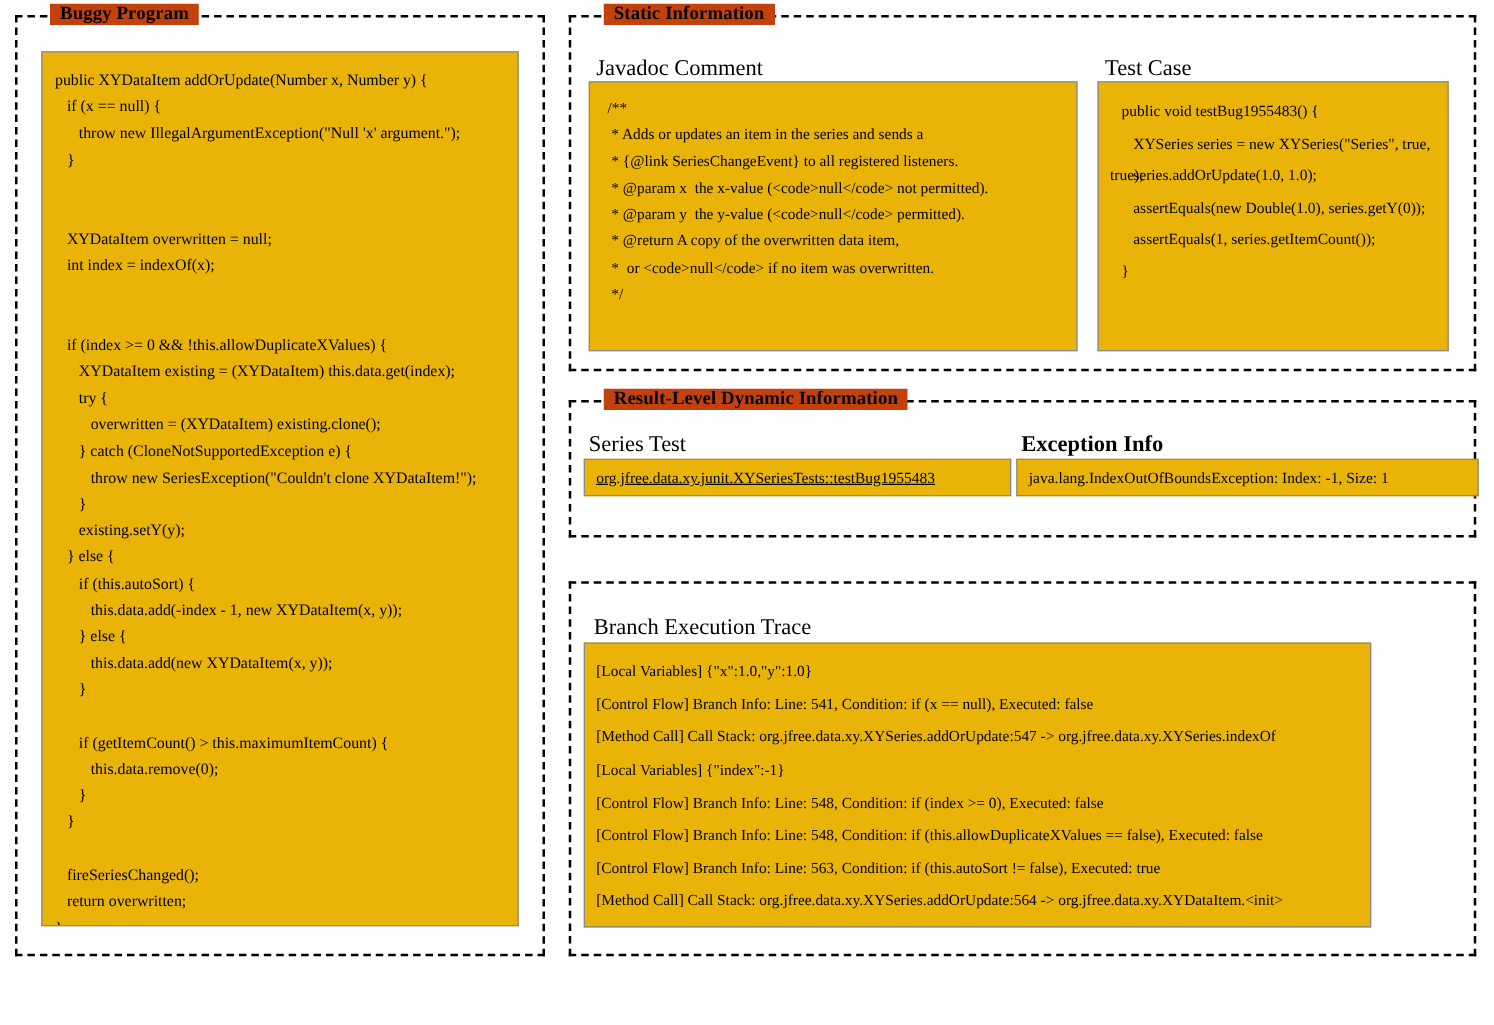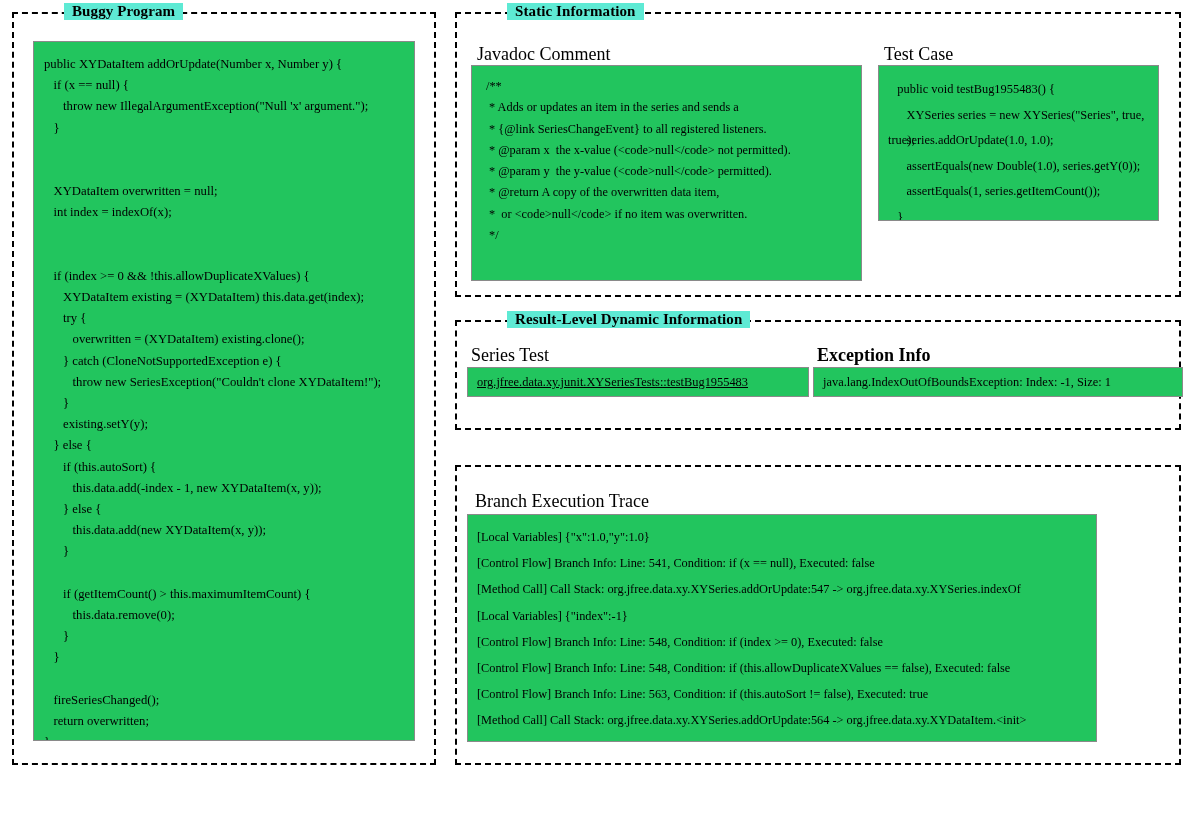--- a/index.html
+++ b/index.html
@@ -20,42 +20,41 @@
   .panel {
     position: absolute;
     border: 2px dashed #000000;
     box-sizing: border-box;
     background: transparent;
   }
   .panel-title {
     position: absolute;
     top: -11px;
     left: 26px;
-    background: #5eead4;
+    background: #c2410c;
     padding: 0 8px;
     font-weight: bold;
     font-size: 15px;
     font-family: "Liberation Serif", "DejaVu Serif", serif;
     white-space: nowrap;
     letter-spacing: 0.1px;
-    margin-left: 24px;
   }
 
   
   .section-label {
     position: absolute;
     font-size: 18px;
     white-space: nowrap;
   }
 
   
   .box {
     position: absolute;
     border: 1px solid #8a8a8a;
-    background: #22c55e;
+    background: #eab308;
     box-sizing: border-box;
     overflow: hidden;
   }
 
   
   .codeblock {
     font-family: "Liberation Serif", "DejaVu Serif", serif;
     font-size: 12.6px;
     line-height: 21.2px;
     white-space: pre;
@@ -120,21 +119,21 @@
   <div class="panel-title">Static Information</div>
 
   <div class="section-label" style="left:20px; top:30px;">Javadoc Comment</div>
 
   <div class="box" id="javadoc-box" style="left:14px; top:51px; width:391px; height:216px;">
     <div class="codeblock" id="javadoc-code"><span class="ln">/**</span><span class="ln"> * Adds or updates an item in the series and sends a</span><span class="ln"> * {@link SeriesChangeEvent} to all registered listeners.</span><span class="ln"> * @param x  the x-value (&lt;code&gt;null&lt;/code&gt; not permitted).</span><span class="ln"> * @param y  the y-value (&lt;code&gt;null&lt;/code&gt; permitted).</span><span class="ln"> * @return A copy of the overwritten data item,</span><span class="ln"> *  or &lt;code&gt;null&lt;/code&gt; if no item was overwritten.</span><span class="ln"> */</span></div>
   </div>
 
   <div class="section-label" style="left:427px; top:30px;text-align:center;">Test Case</div>
 
-  <div class="box" id="testcase-box" style="left:421px; top:51px; width:281px; height:156px;">
+  <div class="box" id="testcase-box" style="left:421px; top:51px; width:281px; height:216px;">
     <div class="codeblock" id="testcase-code"><span class="ln">   public void testBug1955483() {</span><span class="ln">      XYSeries series = new XYSeries("Series", true, true);</span><span class="ln">      series.addOrUpdate(1.0, 1.0);</span><span class="ln">      assertEquals(new Double(1.0), series.getY(0));</span><span class="ln">      assertEquals(1, series.getItemCount());</span><span class="ln">   }</span></div>
   </div>
 </div>
 
 <div class="panel" id="result-panel" style="left:455px; top:320px; width:726px; height:110px;">
   <div class="panel-title">Result-Level Dynamic Information</div>
 
   <div class="section-label" style="left:14px; top:23px;">Series Test</div>
 
   <div class="box" id="failing-test-box" style="left:10px; top:45px; width:342px; height:30px;text-decoration:underline;">

